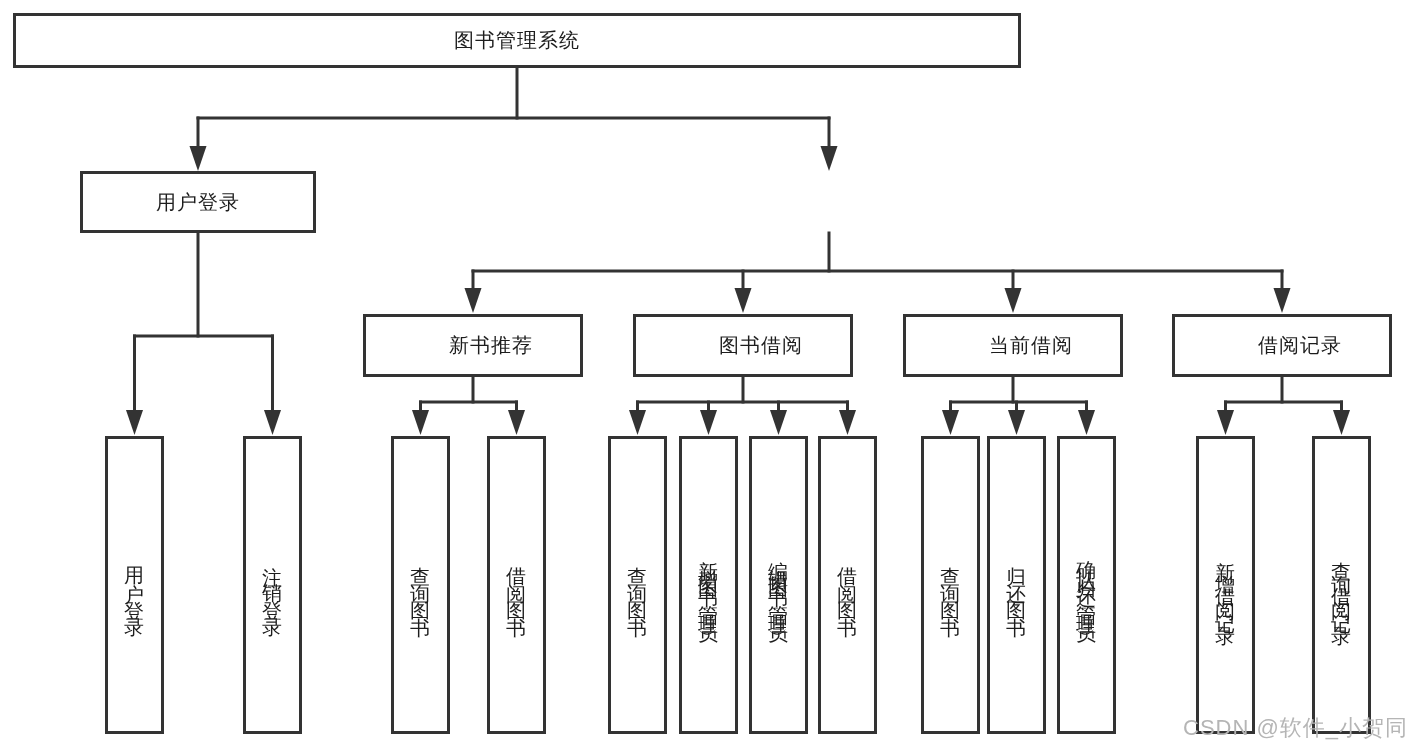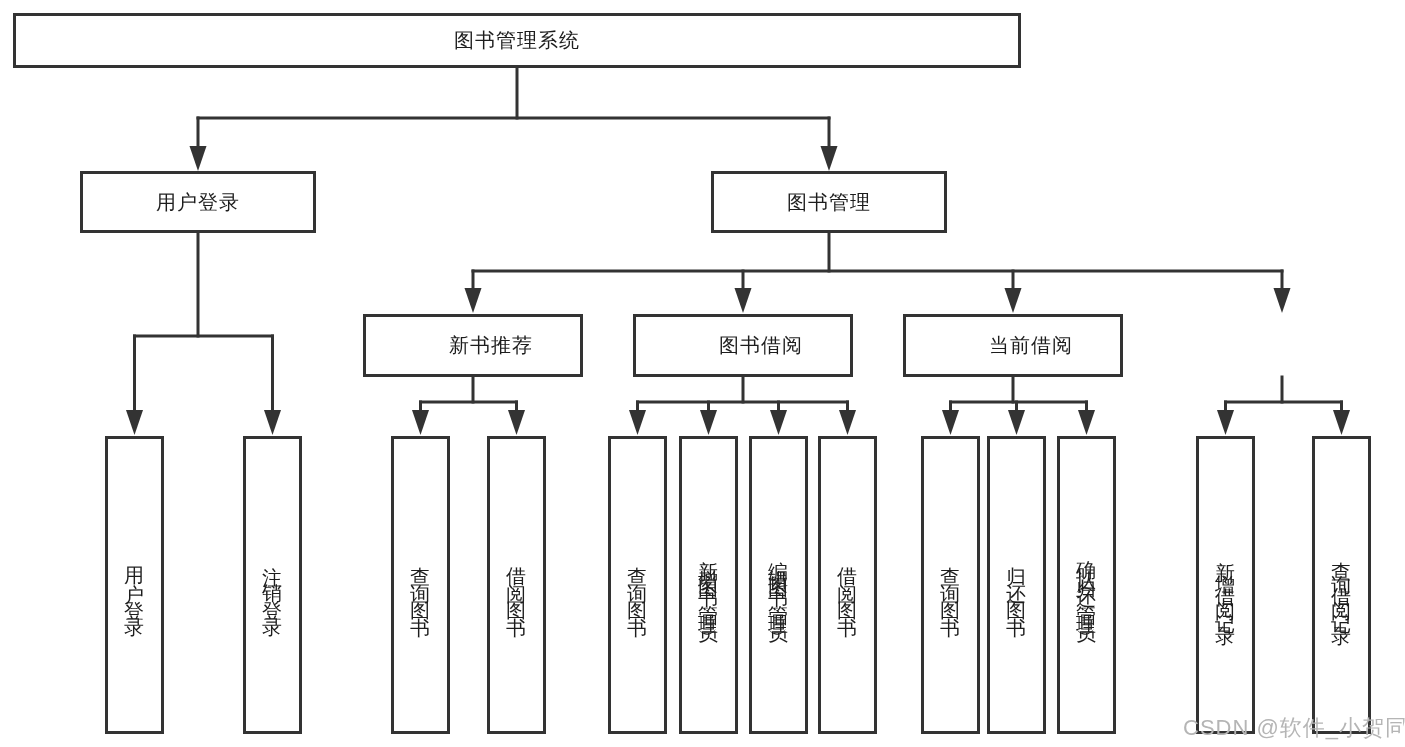--- a/index.html
+++ b/index.html
@@ -9,21 +9,20 @@
     --text:#1d1d1d;
     --watermark:#b5b5b5;
   }
   html,body{margin:0;padding:0;background:#fff;}
   #stage{
     position:relative;
     width:1405px;height:747px;
     background:var(--bg);
     font-family:"Liberation Sans","DejaVu Sans",sans-serif;
     overflow:hidden;
-    border-radius:31px;
   }
   #connectors{
     position:absolute;left:0;top:0;width:1405px;height:747px;
     pointer-events:none;
   }
   .node{
     position:absolute;
     box-sizing:border-box;
     background:#fff;
     border:3px solid var(--border);
@@ -126,25 +125,25 @@
       <line x1="1225.5" y1="402" x2="1341.5" y2="402" stroke="#333333" stroke-width="3" stroke-linecap="square"></line>
       <line x1="1225.5" y1="402" x2="1225.5" y2="417" stroke="#333333" stroke-width="3" stroke-linecap="square"></line>
       <polygon points="1217,410 1234,410 1225.5,435" fill="#333333"></polygon>
       <line x1="1341.5" y1="402" x2="1341.5" y2="417" stroke="#333333" stroke-width="3" stroke-linecap="square"></line>
       <polygon points="1333,410 1350,410 1341.5,435" fill="#333333"></polygon>
     </svg>
 
   <div class="node b-root">图书管理系统</div>
 
   <div class="node b-l2a">用户登录</div>
-  <div class="node b-l2b">图书管理</div>
 
   <div class="node b-l3 b-l3a">新书推荐</div>
   <div class="node b-l3 b-l3b">图书借阅</div>
   <div class="node b-l3 b-l3c">当前借阅</div>
+  <div class="node b-l3 b-l3d">借阅记录</div>
 
   <div class="node leaf vleaf sp4 x1">用户登录</div>
   <div class="node leaf vleaf sp4 x2">注销登录</div>
 
   <div class="node leaf vleaf sp4 x3">查询图书</div>
   <div class="node leaf vleaf sp4 x4">借阅图书</div>
 
   <div class="node leaf vleaf sp4 x5">查询图书</div>
   <div class="node leaf vleaf sp9 x6">新增图书（管理员）</div>
   <div class="node leaf vleaf sp9 x7">编辑图书（管理员）</div>

